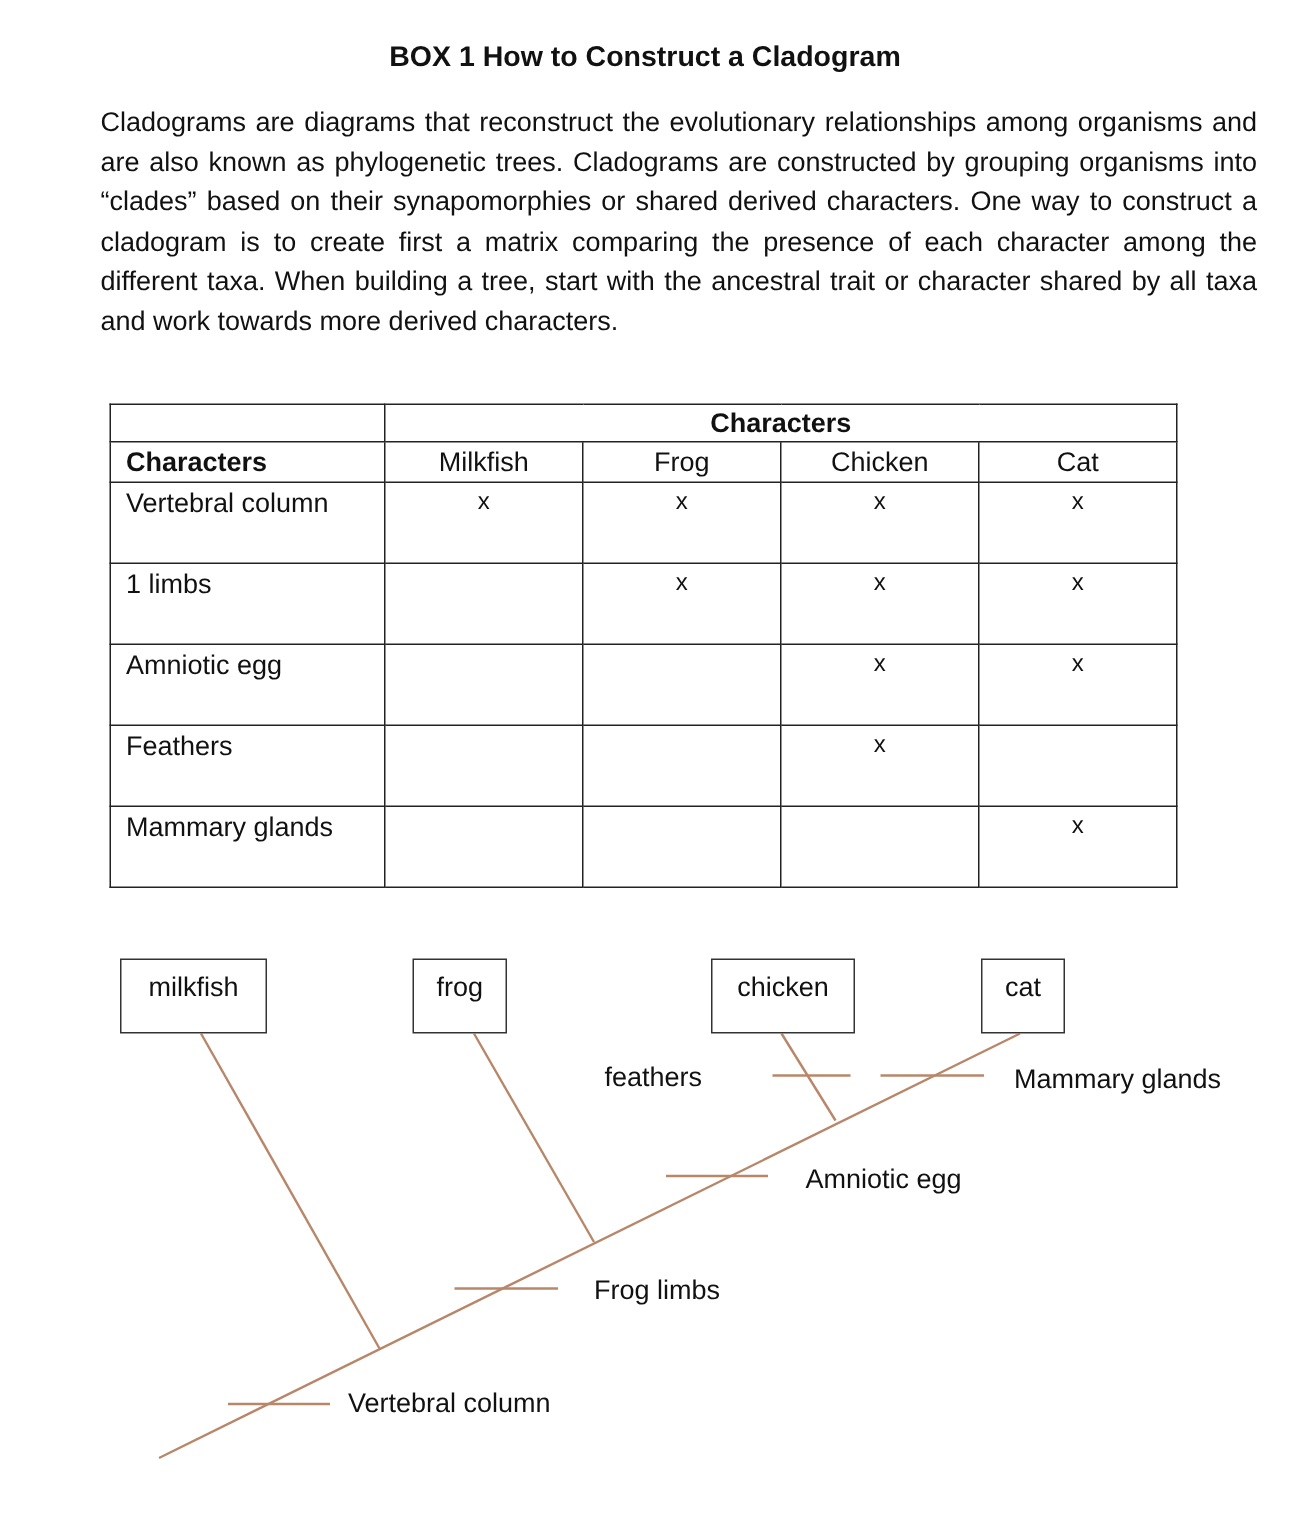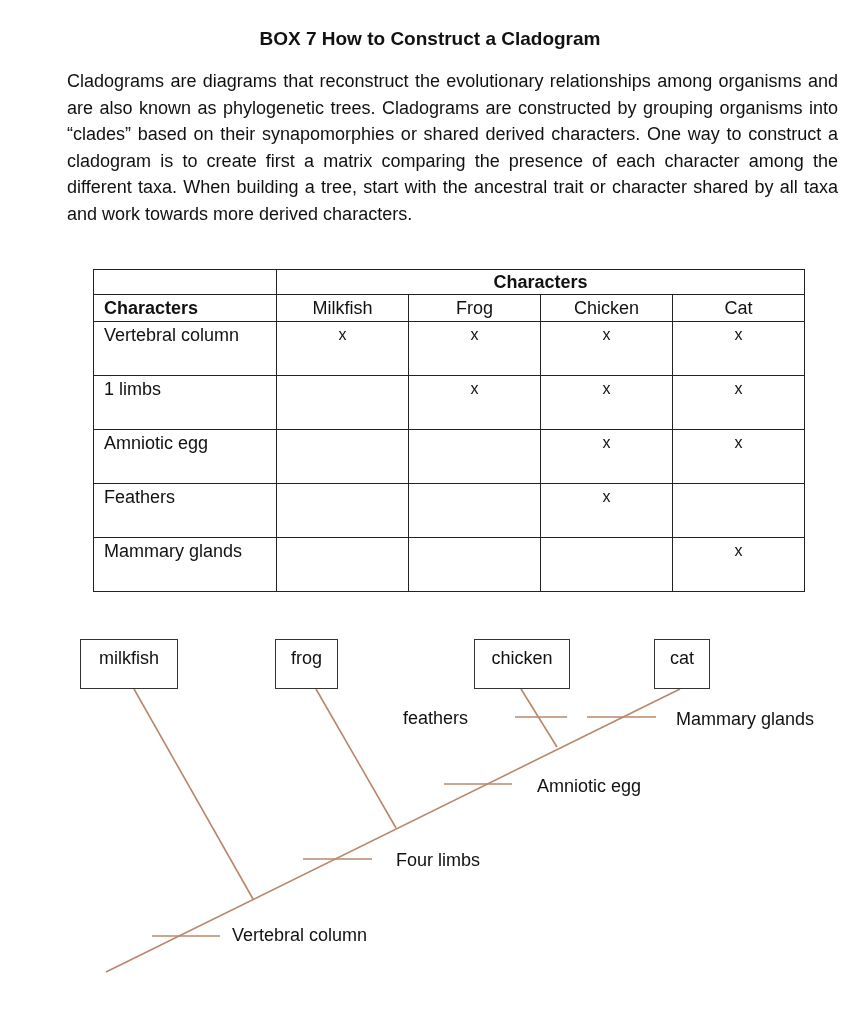--- a/index.html
+++ b/index.html
@@ -3,40 +3,40 @@
 <meta charset="utf-8">
 <style>
   html, body { margin: 0; padding: 0; background: #ffffff; }
   body { width: 860px; height: 1024px; position: relative; overflow: hidden;
          font-family: "Liberation Sans", "DejaVu Sans", sans-serif; color: #111; }
   .title { position: absolute; left: 0; width: 860px; top: 28px; text-align: center;
            font-weight: bold; font-size: 19px; letter-spacing: 0; }
   .intro { position: absolute; left: 44px; width: 771px; top: 68px;
            font-size: 18px; line-height: 26.5px; text-align: justify; margin-left: 23px; }
   table.matrix { position: absolute; left: 73px; top: 269px; border-collapse: collapse;
-                 font-size: 18px; margin-left: 20px; }
+                 font-size: 18px; }
   table.matrix td, table.matrix th { border: 1.5px solid #222; padding: 0; }
   .hdr1 td { height: 24px; }
   .hdr1 .chars-label { text-align: center; font-weight: bold; font-size: 18px; line-height: 24px; }
   .hdr2 th { height: 26px; font-weight: normal; text-align: center; line-height: 26px; }
   .hdr2 th.rowhead-label { text-align: left; padding-left: 10px; font-weight: bold; }
   .col0 { width: 172px; }
   .colx { width: 131px; }
   tr.data td { height: 49px; vertical-align: top; }
   tr.data td.trait { padding: 3px 0 0 10px; text-align: left; }
   tr.data td.mark { text-align: center; padding-top: 4px; font-size: 16px; }
   svg.clado { position: absolute; left: 0; top: 600px; }
   .taxon-box { position: absolute; border: 1.5px solid #333; background: #fff;
                font-size: 18px; text-align: center; box-sizing: border-box; padding-top: 8px; }
   .trait-label { position: absolute; font-size: 18px; white-space: nowrap; }
 </style>
 </head>
 <body>
 
-<div class="title">BOX 7 How to Construct a Cladogram</div>
+<div class="title">BOX 1 How to Construct a Cladogram</div>
 <div class="intro">Cladograms are diagrams that reconstruct the evolutionary relationships among organisms and are also known as phylogenetic trees.  Cladograms are constructed by grouping organisms into “clades” based on their synapomorphies or shared derived characters. One way to construct a cladogram is to create first a matrix comparing the presence of each character among the different taxa. When building a tree, start with the ancestral trait or character shared by all taxa and work towards more derived characters.</div>
 
 <table class="matrix">
   <tbody>
       <tr class="hdr1">
     <td class="col0"></td>
     <td colspan="4" class="chars-label">Characters</td>
   </tr>
   <tr class="hdr2">
     <th class="col0 rowhead-label">Characters</th>
@@ -101,14 +101,14 @@
 </svg>
 
 <div class="taxon-box" style="left:80px; top:639px; width:98px; height:50px;">milkfish</div>
 <div class="taxon-box" style="left:275px; top:639px; width:63px; height:50px;">frog</div>
 <div class="taxon-box" style="left:474px; top:639px; width:96px; height:50px;">chicken</div>
 <div class="taxon-box" style="left:654px; top:639px; width:56px; height:50px;">cat</div>
 
 <div class="trait-label" style="left:403px; top:708px;">feathers</div>
 <div class="trait-label" style="left:676px; top:709px;">Mammary glands</div>
 <div class="trait-label" style="left:537px; top:776px;">Amniotic egg</div>
-<div class="trait-label" style="left:396px; top:850px;">Four limbs</div>
+<div class="trait-label" style="left:396px; top:850px;">Frog limbs</div>
 <div class="trait-label" style="left:232px; top:925px;">Vertebral column</div>
 
 </body></html>

